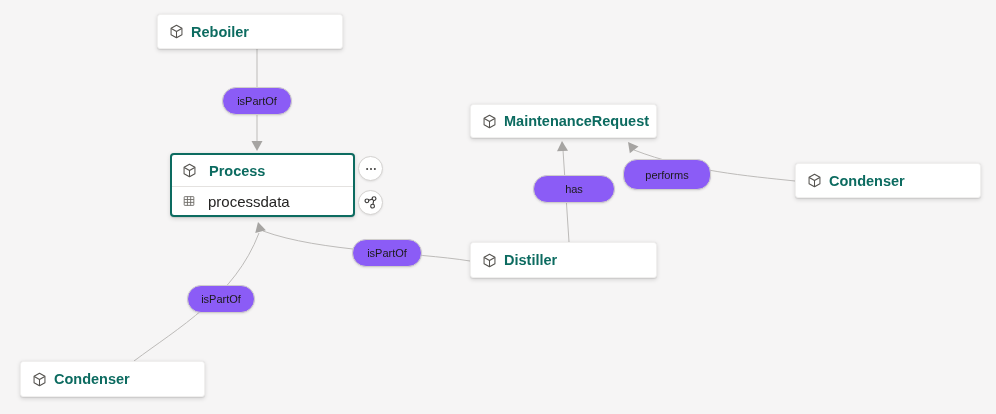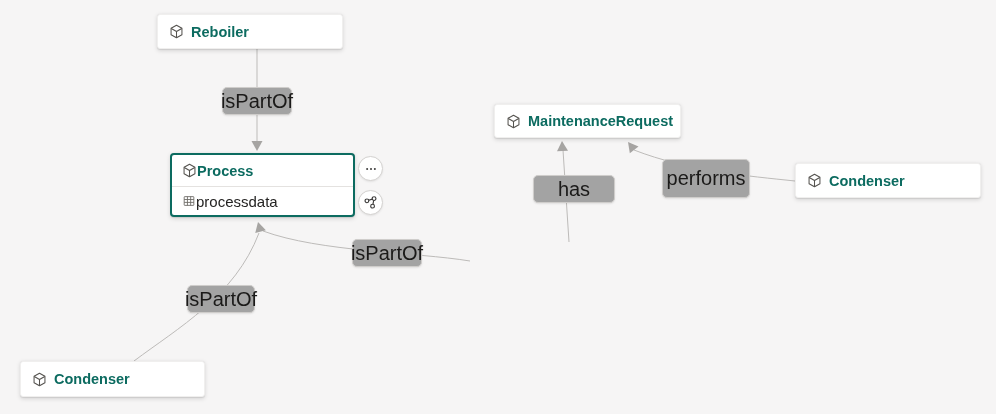--- a/index.html
+++ b/index.html
@@ -23,29 +23,29 @@
     display:flex;align-items:center;gap:7px;padding:0 11px;cursor:pointer;
   }
   .node-label{
     color:var(--teal);font-weight:700;font-size:14.5px;white-space:nowrap;
   }
   .node.selected{
     border:2px solid var(--teal);border-radius:4px;
     display:block;padding:0;
   }
   .node-row{
-    display:flex;align-items:center;gap:0;padding:0 10px;height:31px;
+    display:flex;align-items:center;gap:12px;padding:0 10px;height:31px;
   }
   .node-row.prop{border-top:1px solid #e4e2e0;height:29px;}
   .prop-label{color:var(--text-dark);font-size:15px;}
   .edge-label{
-    position:absolute;background:#a3a3a3;border:1px solid var(--pill-border);border-radius:5px;
+    position:absolute;background:#8b5cf6;border:1px solid var(--pill-border);border-radius:14px;
     box-shadow:0 1px 2px rgba(0,0,0,.09);
     display:flex;align-items:center;justify-content:center;
-    font-size:20px;color:#1b1a19;cursor:pointer;white-space:nowrap;
+    font-size:11px;color:#1b1a19;cursor:pointer;white-space:nowrap;
   }
   .circle-btn{
     position:absolute;width:25px;height:25px;border-radius:50%;
     background:#fff;border:1px solid #d4d2d0;
     box-shadow:0 1px 2px rgba(0,0,0,.08);
     display:flex;align-items:center;justify-content:center;cursor:pointer;
   }
   .icon{display:inline-flex;flex:none;}
 </style>
 </head>
@@ -72,40 +72,49 @@
   <div class="node" style="left:157px;top:14px;width:186px;height:35px">
     <span class="icon">
       <svg width="15" height="15" viewBox="0 0 16 16" fill="none" stroke="#55534f" stroke-width="1.1" stroke-linejoin="round">
         <path d="M8 1.3 L13.8 4.6 V11.4 L8 14.7 L2.2 11.4 V4.6 Z"></path>
         <path d="M2.4 4.8 L8 8 L13.6 4.8 M8 8 V14.5"></path>
       </svg>
     </span>
     <span class="node-label">Reboiler</span>
   </div>
 
-  <div class="node" style="left:494px;top:104px;width:187px;height:34px">
+  <div class="node" style="left:470px;top:104px;width:187px;height:34px">
     <span class="icon">
       <svg width="15" height="15" viewBox="0 0 16 16" fill="none" stroke="#55534f" stroke-width="1.1" stroke-linejoin="round">
         <path d="M8 1.3 L13.8 4.6 V11.4 L8 14.7 L2.2 11.4 V4.6 Z"></path>
         <path d="M2.4 4.8 L8 8 L13.6 4.8 M8 8 V14.5"></path>
       </svg>
     </span>
     <span class="node-label">MaintenanceRequest</span>
   </div>
 
   <div class="node" style="left:795px;top:163px;width:186px;height:35px">
     <span class="icon">
       <svg width="15" height="15" viewBox="0 0 16 16" fill="none" stroke="#55534f" stroke-width="1.1" stroke-linejoin="round">
         <path d="M8 1.3 L13.8 4.6 V11.4 L8 14.7 L2.2 11.4 V4.6 Z"></path>
         <path d="M2.4 4.8 L8 8 L13.6 4.8 M8 8 V14.5"></path>
       </svg>
     </span>
     <span class="node-label">Condenser</span>
   </div>
 
+  <div class="node" style="left:470px;top:242px;width:187px;height:36px">
+    <span class="icon">
+      <svg width="15" height="15" viewBox="0 0 16 16" fill="none" stroke="#55534f" stroke-width="1.1" stroke-linejoin="round">
+        <path d="M8 1.3 L13.8 4.6 V11.4 L8 14.7 L2.2 11.4 V4.6 Z"></path>
+        <path d="M2.4 4.8 L8 8 L13.6 4.8 M8 8 V14.5"></path>
+      </svg>
+    </span>
+    <span class="node-label">Distiller</span>
+  </div>
 
   <div class="node" style="left:20px;top:361px;width:185px;height:36px">
     <span class="icon">
       <svg width="15" height="15" viewBox="0 0 16 16" fill="none" stroke="#55534f" stroke-width="1.1" stroke-linejoin="round">
         <path d="M8 1.3 L13.8 4.6 V11.4 L8 14.7 L2.2 11.4 V4.6 Z"></path>
         <path d="M2.4 4.8 L8 8 L13.6 4.8 M8 8 V14.5"></path>
       </svg>
     </span>
     <span class="node-label">Condenser</span>
   </div>
@@ -148,15 +157,15 @@
           <circle cx="10.2" cy="11.9" r="2"></circle>
         <path d="M6.1 5.6 L9.9 4.4 M11.4 5.7 L10.6 10"></path>
       </svg>
     </span>
   </div>
 
   <div class="edge-label" style="left:222px;top:87px;width:70px;height:28px">isPartOf</div>
   <div class="edge-label" style="left:352px;top:239px;width:70px;height:28px">isPartOf</div>
   <div class="edge-label" style="left:187px;top:285px;width:68px;height:28px">isPartOf</div>
   <div class="edge-label" style="left:533px;top:175px;width:82px;height:28px">has</div>
-  <div class="edge-label" style="left:662px;top:159px;width:88px;height:39px">performs</div>
+  <div class="edge-label" style="left:623px;top:159px;width:88px;height:31px">performs</div>
 
 </div>
 
 </body></html>

